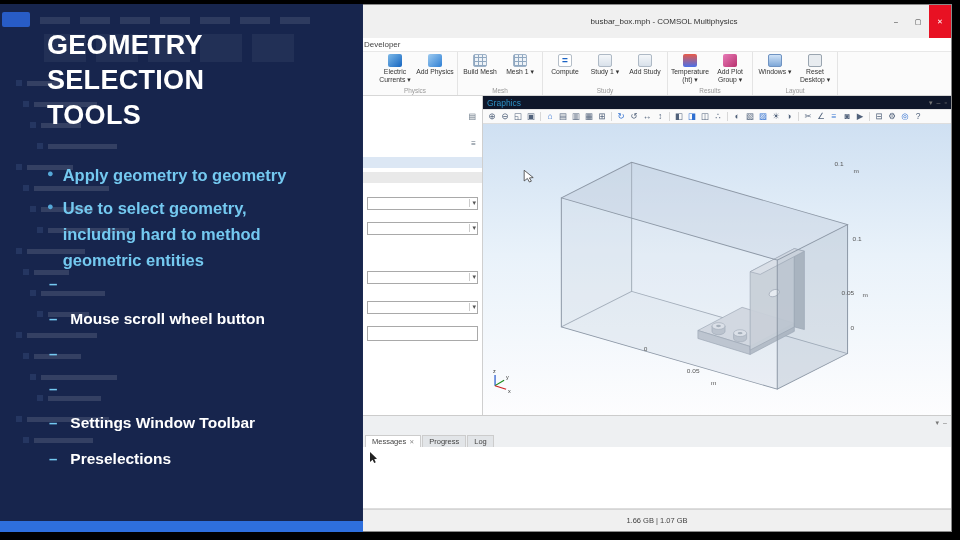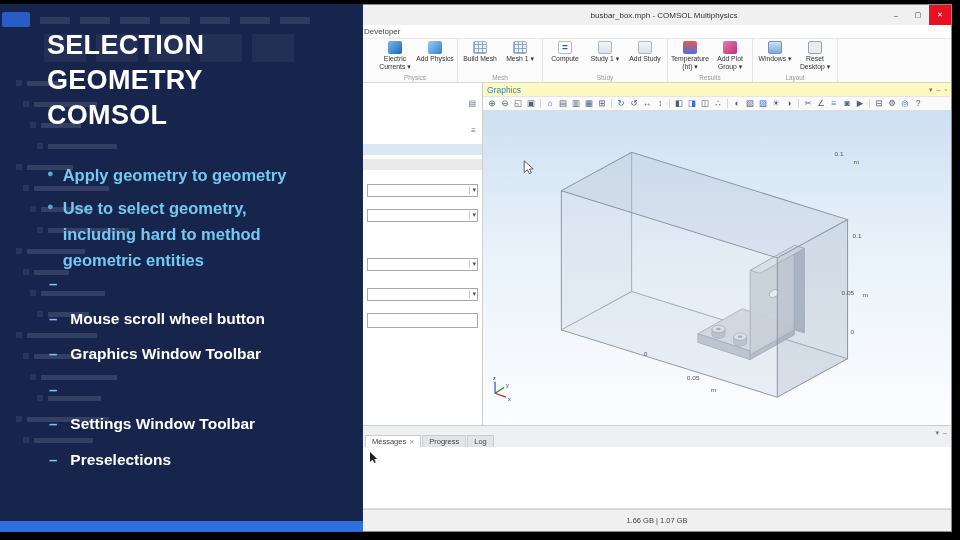--- a/index.html
+++ b/index.html
@@ -3,21 +3,21 @@
 <meta charset="utf-8">
 <style>
   *{margin:0;padding:0;box-sizing:border-box}
   html,body{width:960px;height:540px;overflow:hidden}
   body{font-family:"Liberation Sans",sans-serif;background:#000;position:relative}
   .stage{position:absolute;inset:0;background:#000}
 
   
   .window{position:absolute;left:362px;top:4px;width:590px;height:528px;background:#fff;
     border:1px solid #8a8a8a;display:flex;flex-direction:column}
-  .titlebar{height:20px;background:#f0f0f0;display:flex;align-items:center;position:relative;flex:none}
+  .titlebar{height:33px;background:#f0f0f0;display:flex;align-items:center;position:relative;flex:none}
   .title{position:absolute;left:80px;right:66px;text-align:center;font-size:8px;color:#333;
     white-space:nowrap;overflow:hidden}
   .wctl{margin-left:auto;display:flex;height:100%}
   .wbtn{width:22px;height:100%;display:flex;align-items:center;justify-content:center;font-size:7px;color:#333}
   .wbtn.close{background:#e81123;color:#fff}
   .ribbontabs{height:14px;background:#fff;border-bottom:1px solid #e8e8e8;display:flex;align-items:center;
     font-size:8px;color:#444;padding-left:1px;flex:none}
   .ribbon{height:44px;background:#fbfbfb;border-bottom:1px solid #d7d7d7;display:flex;padding-left:10px;flex:none}
   .rgroup{display:flex;flex-direction:column;border-right:1px solid #e4e4e4;padding:1px 3px 0}
   .rbtns{display:flex;flex:1;gap:2px;align-items:flex-start}
@@ -40,32 +40,32 @@
 
   .main{flex:1;display:flex;min-height:0}
   .settings{width:120px;border-right:1px solid #cfcfcf;background:#fff;position:relative;flex:none}
   .sform{position:absolute;left:4px;right:4px;height:13px;background:#fff;border:1px solid #a9a9a9}
   .sform.sel::after{content:"▾";position:absolute;right:1px;top:1px;font-size:7px;color:#555;
     border-left:1px solid #ccc;padding-left:2px}
   .sbar{position:absolute;left:0;right:0;height:11px}
   .sicon{position:absolute;font-size:8px;color:#5a6a7a}
 
   .graphics{flex:1;display:flex;flex-direction:column;min-width:0}
-  .ghead{height:14px;display:flex;align-items:center;padding:0 4px;border-bottom:1px solid #e5e5e5;background:#fef9c3;flex:none}
+  .ghead{height:14px;display:flex;align-items:center;padding:0 4px;border-bottom:1px solid #e5e5e5;background:#0f172a;flex:none}
   .gtitle{color:#2b8ec2;font-size:8.5px}
   .gh-icons{margin-left:auto;display:flex;gap:4px}
   .gh-icon{font-size:7px;color:#777}
   .gt{height:14px;display:flex;align-items:center;gap:1px;padding:0 3px;border-bottom:1px solid #dedede;background:#fafafa;flex:none}
   .gt-icon{font-size:8.5px;color:#50617a;width:12px;text-align:center;line-height:1}
   .gt-icon:nth-child(6n){color:#2f6fd0}
   .gt-sep{width:1px;height:9px;background:#d8d8d8;margin:0 2px}
   .view{flex:1;position:relative;background:linear-gradient(180deg,#cfe0f2 0%,#e9f2fa 45%,#fdfdfe 100%)}
   .view svg.model{position:absolute;inset:0;width:100%;height:100%}
 
-  .btabs{height:22px;display:flex;align-items:flex-end;background:#eef0f2;border-top:1px solid #ccc;
+  .btabs{height:32px;display:flex;align-items:flex-end;background:#eef0f2;border-top:1px solid #ccc;
     padding-left:2px;flex:none;position:relative}
   .btab{font-size:7.5px;color:#444;padding:1px 6px 1px;border:1px solid #ccc;border-bottom:none;
     background:#e2e5e8;margin-right:1px;display:flex;align-items:center;gap:3px}
   .btab.active{background:#fff}
   .tclose{font-size:6px;color:#888}
   .bt-icons{position:absolute;right:4px;top:3px;font-size:7px;color:#777;display:flex;gap:4px}
   .msgs{height:62px;background:#fff;border-bottom:1px solid #ddd;position:relative;flex:none}
   .statusbar{height:22px;background:#f0f0f0;display:flex;align-items:center;justify-content:center;
     font-size:7.5px;color:#444;border-top:1px solid #d5d5d5;flex:none}
 
@@ -427,23 +427,23 @@
         <span class="gtab" style="left: 280px;"></span>
         <span class="gblock" style="left: 44px;"></span>
         <span class="gblock" style="left: 96px;"></span>
         <span class="gblock" style="left: 148px;"></span>
         <span class="gblock" style="left: 200px;"></span>
         <span class="gblock" style="left: 252px;"></span>
       </div>
     <div class="filebtn"></div>
 
     <div class="ovtitle">
+      <div>GEOMETRY</div>
       <div>SELECTION</div>
-      <div>GEOMETRY</div>
-      <div>COMSOL</div>
+      <div>TOOLS</div>
     </div>
 
     <div class="ovbullets">
         <div class="obullet">
           <span class="odot">●</span>
           <span class="obtext">Apply geometry to geometry</span>
         </div>
         <div class="obullet">
           <span class="odot">●</span>
           <span class="obtext">Use to select geometry, including hard to method geometric entities</span>
@@ -452,21 +452,20 @@
     <div class="ovdash">
         <div class="ditem">
           <span class="ddash">–</span>
         </div>
         <div class="ditem">
           <span class="ddash">–</span>
           <span class="dtext">Mouse scroll wheel button</span>
         </div>
         <div class="ditem">
           <span class="ddash">–</span>
-          <span class="dtext">Graphics Window Toolbar</span>
         </div>
         <div class="ditem">
           <span class="ddash">–</span>
         </div>
         <div class="ditem">
           <span class="ddash">–</span>
           <span class="dtext">Settings Window Toolbar</span>
         </div>
         <div class="ditem">
           <span class="ddash">–</span>

